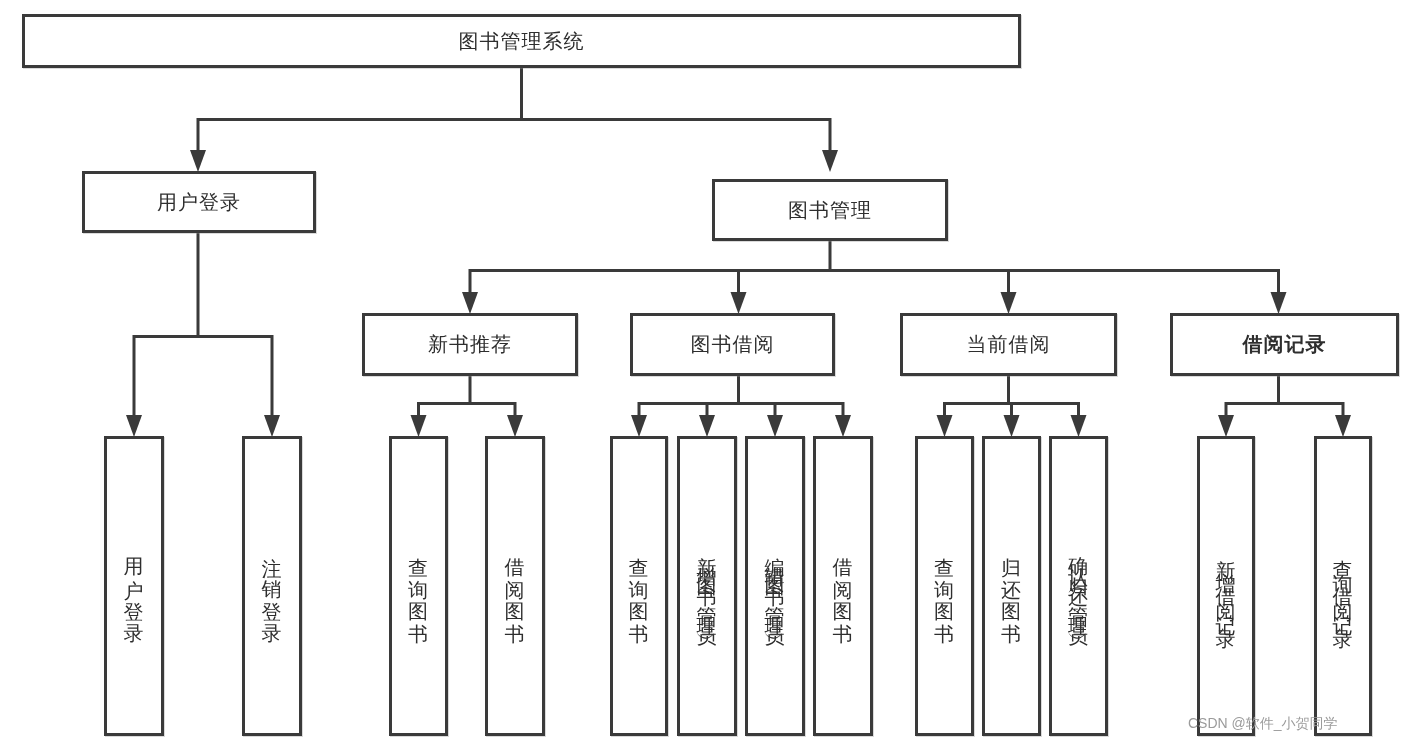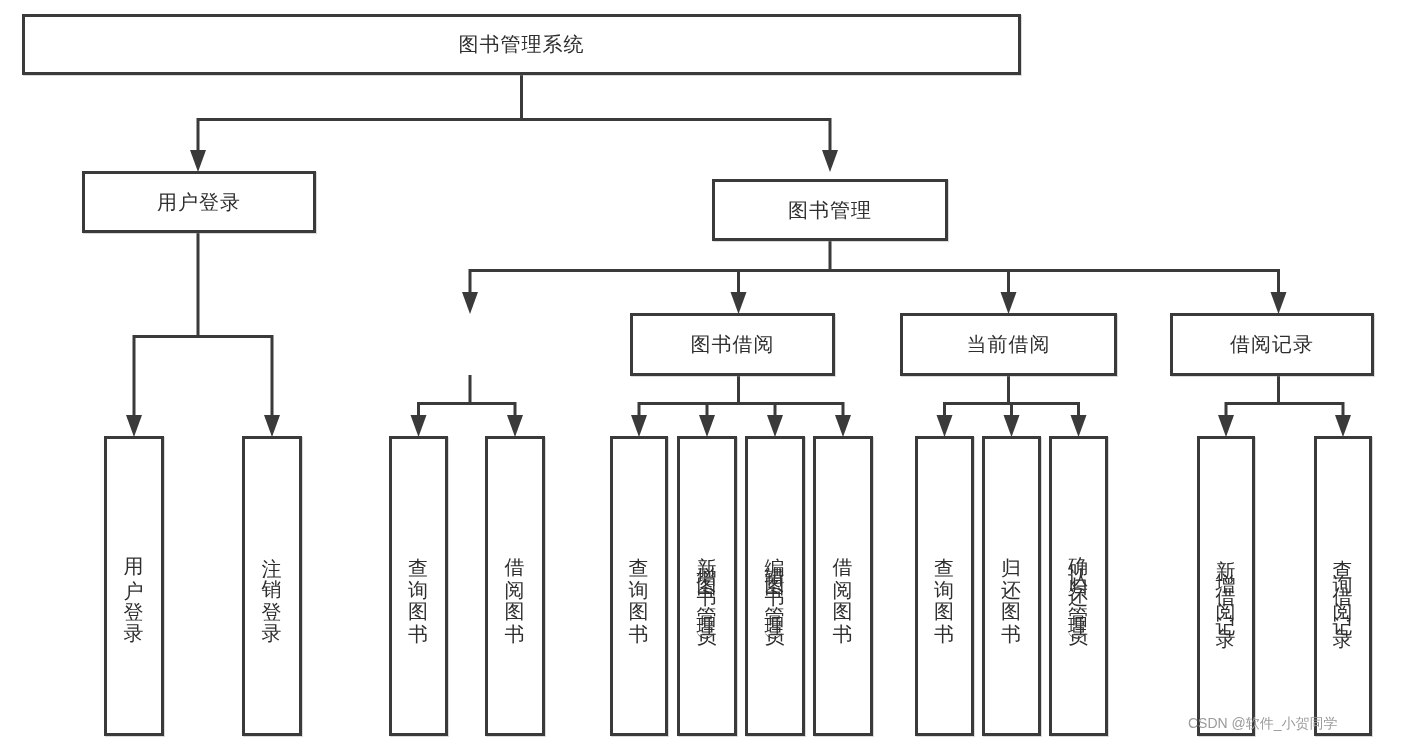--- a/index.html
+++ b/index.html
@@ -98,38 +98,41 @@
       <polygon points="767,415 783,415 775,437"></polygon>
       <polygon points="835,415 851,415 843,437"></polygon>
       <polygon points="936.5,415 952.5,415 944.5,437"></polygon>
       <polygon points="1003.5,415 1019.5,415 1011.5,437"></polygon>
       <polygon points="1070.5,415 1086.5,415 1078.5,437"></polygon>
       <polygon points="1218,415 1234,415 1226,437"></polygon>
       <polygon points="1335,415 1351,415 1343,437"></polygon>
     </g>
   </svg>
 
-  <div class="node" style="left:22px; top:14px; width:999px; height:61px;">
+  <div class="node" style="left:22px; top:14px; width:999px; height:54px;">
     <span>图书管理系统</span>
   </div>
 
   <div class="node" style="left:82px; top:171px; width:234px; height:62px;">
     <span>用户登录</span>
   </div>
   <div class="node" style="left:712px; top:171px; width:236px; height:62px;margin-top:8px;">
     <span>图书管理</span>
   </div>
 
+  <div class="node" style="left:362px; top:313px; width:216px; height:63px;">
+    <span>新书推荐</span>
+  </div>
   <div class="node" style="left:630px; top:313px; width:205px; height:63px;">
     <span>图书借阅</span>
   </div>
   <div class="node" style="left:900px; top:313px; width:217px; height:63px;">
     <span>当前借阅</span>
   </div>
-  <div class="node" style="left:1170px; top:313px; width:204px; height:63px;">
+  <div class="node" style="left:1170px; top:313px; width:229px; height:63px;font-weight:bold;">
     <span>借阅记录</span>
   </div>
 
   <div class="node vbox sp-a" style="left:104px; top:436px; width:60px; height:300px;">
     <span class="vtext">用户登录</span>
   </div>
   <div class="node vbox sp-a" style="left:242px; top:436px; width:60px; height:300px;">
     <span class="vtext">注销登录</span>
   </div>
 

